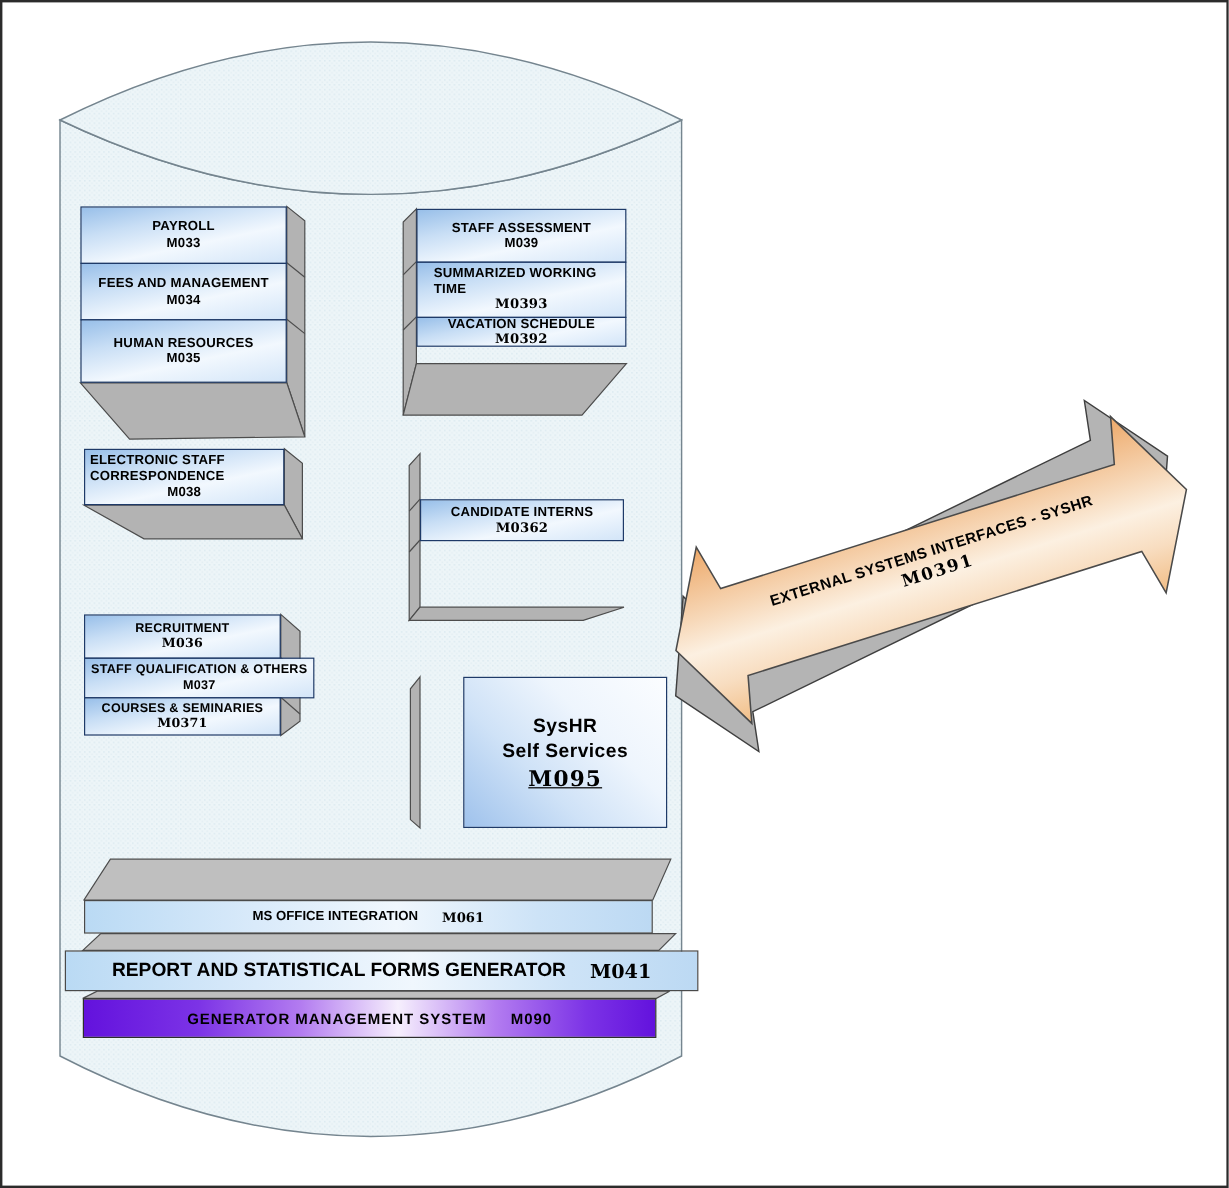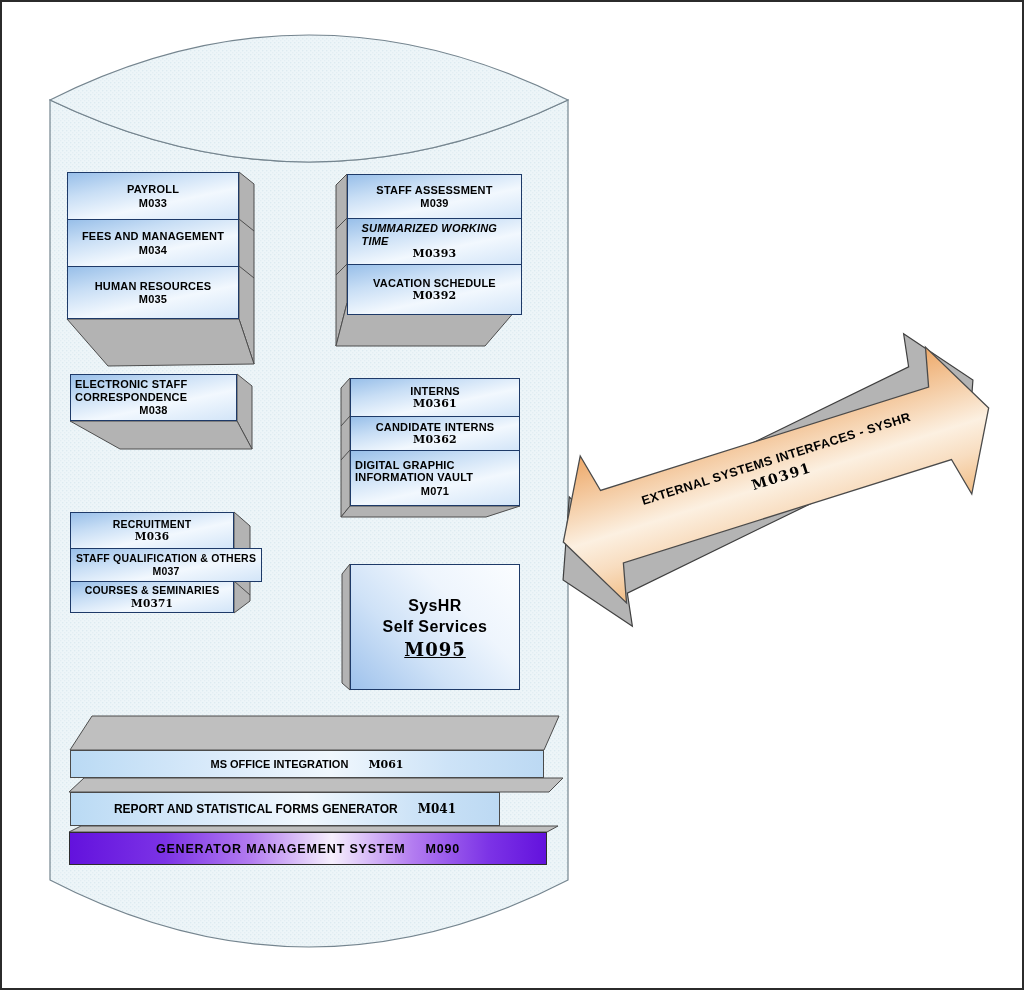--- a/index.html
+++ b/index.html
@@ -15,25 +15,25 @@
     position:absolute;box-sizing:border-box;z-index:2;
     border:1px solid #1e3a68;
     background:linear-gradient(168deg,#98bfe9 0%,#c8def5 30%,#f2f8fe 62%,#d3e5f8 100%);
     display:flex;flex-direction:column;justify-content:center;align-items:center;
     color:#000;padding:1px 4px;
     font-weight:bold;font-size:11px;line-height:12.5px;letter-spacing:0.2px;
   }
   .row.small{font-size:10.5px;line-height:11.5px;}
   .row .c{margin-top:1px;}
   .serif{font-family:"DejaVu Serif",serif;}
-  .w146{display:inline-block;max-width:146px;font-style:italic;}
+  .w146{display:inline-block;max-width:146px;}
 
   .row.big{
     background:linear-gradient(45deg,#9fc2ec 0%,#cfe2f7 35%,#eef5fd 65%,#fbfdff 100%);
-    font-size:16px;line-height:21px;letter-spacing:0.4px;
+    font-size:16px;line-height:21px;letter-spacing:0.4px;margin-left:36px;
   }
   .row.big .big-code{font-size:18px;margin-top:2px;letter-spacing:1px;text-decoration:underline;}
 
   
   .bar{
     position:absolute;box-sizing:border-box;z-index:2;
     display:flex;align-items:center;justify-content:center;text-align:center;
     font-weight:bold;color:#000;white-space:nowrap;
   }
   .bar-blue{
@@ -145,41 +145,33 @@
   </div>
 
   <div class="row" style="left:345px;top:172px;width:175px;height:45px">
     <span class="t">STAFF ASSESSMENT</span>
     <span class="c">M039</span>
   </div>
   <div class="row" style="left:345px;top:216px;width:175px;height:47px">
     <span class="t w146">SUMMARIZED WORKING TIME</span>
     <span class="c serif">M0393</span>
   </div>
-  <div class="row" style="left:345px;top:262px;width:175px;height:51px">
+  <div class="row" style="left:345px;top:262px;width:175px;height:25px">
     <span class="t">VACATION SCHEDULE</span>
     <span class="c serif">M0392</span>
   </div>
 
   <div class="row" style="left:68px;top:372px;width:167px;height:47px">
     <span class="t">ELECTRONIC STAFF CORRESPONDENCE</span>
     <span class="c">M038</span>
   </div>
 
-  <div class="row" style="left:348px;top:376px;width:170px;height:39px">
-    <span class="t">INTERNS</span>
-    <span class="c serif">M0361</span>
-  </div>
   <div class="row" style="left:348px;top:414px;width:170px;height:35px">
     <span class="t">CANDIDATE INTERNS</span>
     <span class="c serif">M0362</span>
-  </div>
-  <div class="row" style="left:348px;top:448px;width:170px;height:56px">
-    <span class="t">DIGITAL GRAPHIC INFORMATION VAULT</span>
-    <span class="c">M071</span>
   </div>
 
   <div class="row small" style="left:68px;top:510px;width:164px;height:37px">
     <span class="t">RECRUITMENT</span>
     <span class="c serif">M036</span>
   </div>
   <div class="row small" style="left:68px;top:546px;width:192px;height:34px">
     <span class="t">STAFF QUALIFICATION &amp; OTHERS</span>
     <span class="c">M037</span>
   </div>
@@ -191,21 +183,21 @@
   <div class="row big" style="left:348px;top:562px;width:170px;height:126px">
     <span>SysHR</span>
     <span>Self Services</span>
     <span class="big-code serif">M095</span>
   </div>
 
   <div class="bar bar-blue" style="left:68px;top:748px;width:474px;height:28px;font-size:11px">
     <span>MS OFFICE INTEGRATION</span>
     <span class="bar-code serif">M061</span>
   </div>
-  <div class="bar bar-blue" style="left:68px;top:790px;width:430px;height:34px;font-size:12px">
+  <div class="bar bar-blue" style="left:52px;top:790px;width:528px;height:34px;font-size:16px">
     <span>REPORT AND STATISTICAL FORMS GENERATOR</span>
     <span class="bar-code serif">M041</span>
   </div>
   <div class="bar bar-purple" style="left:67px;top:830px;width:478px;height:33px;font-size:12.5px">
     <span>GENERATOR MANAGEMENT SYSTEM</span>
     <span class="bar-code">M090</span>
   </div>
 
   <div id="arrow-label">
     <div class="al1">EXTERNAL SYSTEMS  INTERFACES - SYSHR</div>

